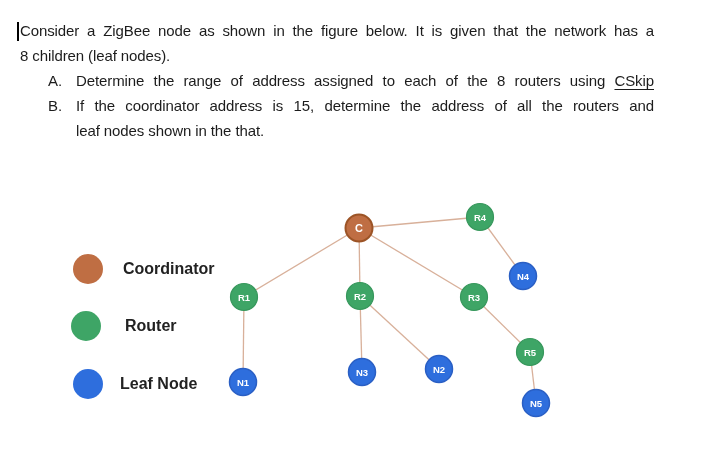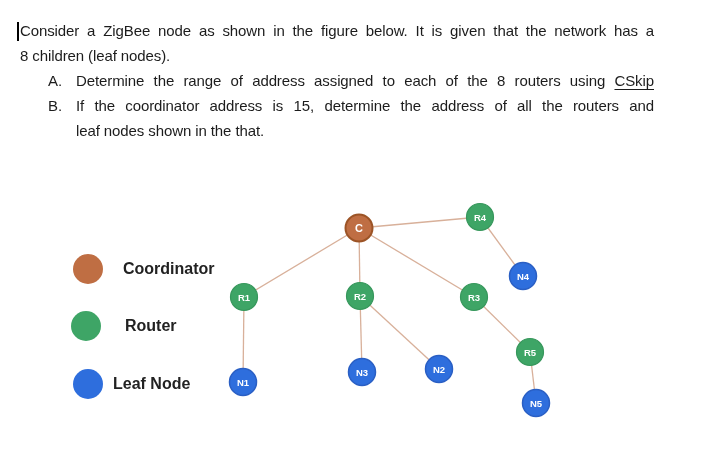--- a/index.html
+++ b/index.html
@@ -129,21 +129,21 @@
   <div class="legend-row" style="left:73px; top:254px;">
     <div class="legend-circle" style="background: rgb(191, 110, 67);"></div>
     <div class="legend-label">Coordinator</div>
   </div>
   <div class="legend-row" style="left:71px; top:311px;">
     <div class="legend-circle" style="background: rgb(62, 165, 102);"></div>
     <div class="legend-label" style="margin-left:24px;">Router</div>
   </div>
   <div class="legend-row" style="left:73px; top:369px;">
     <div class="legend-circle" style="background: rgb(46, 110, 221);"></div>
-    <div class="legend-label" style="margin-left:10px;">Leaf Node</div>
+    <div class="legend-label" style="margin-left:17px;">Leaf Node</div>
   </div>
 
   <svg class="figure-svg" viewBox="0 0 702 463">
       <line x1="359" y1="228" x2="244" y2="297" stroke="#d8b09a" stroke-width="1.3"></line>
       <line x1="359" y1="228" x2="360" y2="296" stroke="#d8b09a" stroke-width="1.3"></line>
       <line x1="359" y1="228" x2="474" y2="297" stroke="#d8b09a" stroke-width="1.3"></line>
       <line x1="359" y1="228" x2="480" y2="217" stroke="#d8b09a" stroke-width="1.3"></line>
       <line x1="244" y1="297" x2="243" y2="382" stroke="#d8b09a" stroke-width="1.3"></line>
       <line x1="360" y1="296" x2="362" y2="372" stroke="#d8b09a" stroke-width="1.3"></line>
       <line x1="360" y1="296" x2="439" y2="369" stroke="#d8b09a" stroke-width="1.3"></line>

